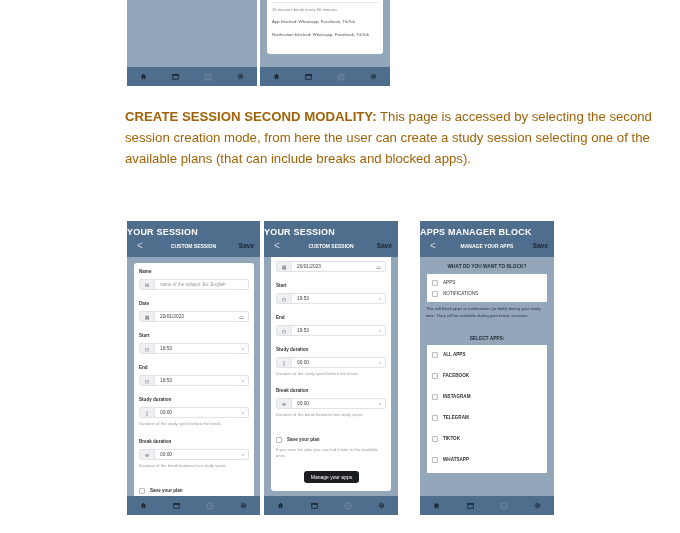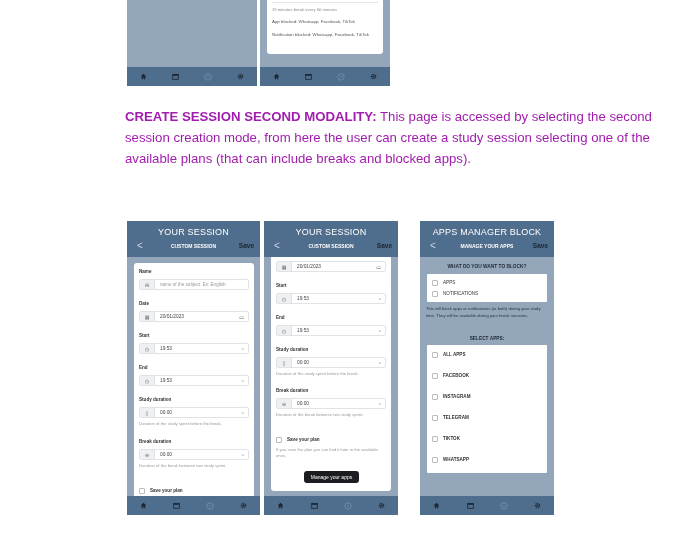--- a/index.html
+++ b/index.html
@@ -1,35 +1,35 @@
 <!DOCTYPE html>
 <html><head>
 <meta charset="utf-8">
 <style>
   html,body{margin:0;padding:0;}
   body{width:680px;height:533px;background:#ffffff;position:relative;overflow:hidden;font-family:"Liberation Sans",sans-serif;}
   .phone{position:absolute;background:#94a6ba;overflow:hidden;}
   .nav{position:absolute;left:0;right:0;bottom:0;height:19px;background:#4f6d8c;display:flex;justify-content:space-around;align-items:center;}
   .nav .ic{width:10px;height:10px;display:flex;align-items:center;justify-content:center;}
   .hdr{background:#4f6d8c;color:#fff;height:36px;position:relative;}
-  .hdr .title{position:absolute;left:0;right:0;top:6px;text-align:center;font-weight:normal;font-size:9px;letter-spacing:0.2px;}
+  .hdr .title{position:absolute;left:0;right:0;top:6px;font-weight:bold;font-size:9px;letter-spacing:0.2px;}
   .hdr .sub{position:absolute;left:0;right:0;top:22px;text-align:center;font-weight:bold;font-size:5px;}
   .hdr .back{position:absolute;left:10px;top:19px;font-size:10px;color:#cfd9e4;}
   .hdr .save{position:absolute;right:6px;top:21px;font-size:6.5px;font-weight:bold;color:#1b2733;}
   .card{position:absolute;background:#fff;border-radius:3px;}
   .lbl{font-size:4.6px;font-weight:bold;color:#333;position:absolute;}
   .inp{position:absolute;height:11px;border:1px solid #dfe3e8;border-radius:2px;background:#fff;box-sizing:border-box;display:flex;align-items:center;}
   .inp .pre{width:14px;height:100%;background:#eef0f3;border-right:1px solid #dfe3e8;display:flex;align-items:center;justify-content:center;font-size:5px;color:#666;}
   .inp .val{font-size:4.8px;color:#444;padding-left:5px;flex:1;}
   .inp .ph{font-size:4.6px;color:#999;padding-left:5px;flex:1;}
   .inp .suf{font-size:5px;color:#555;padding-right:4px;}
   .help{position:absolute;font-size:4.2px;color:#9a9a9a;line-height:6px;}
   .chk{display:inline-block;width:4px;height:4px;border:1px solid #bbb;border-radius:1px;vertical-align:middle;margin-right:5px;}
   .row{position:absolute;font-size:4.6px;color:#333;font-weight:bold;}
-  .para{position:absolute;left:125px;top:106px;width:530px;font-size:13.2px;line-height:21px;color:#a21caf;}
+  .para{position:absolute;left:125px;top:106px;width:530px;font-size:13.2px;line-height:21px;color:#a16207;}
   .para b{font-weight:bold;}
   .sec-h{position:absolute;left:0;right:0;text-align:center;font-size:4.8px;font-weight:bold;color:#1f2a36;}
   .txt{position:absolute;font-size:4.4px;color:#555;line-height:7px;}
 </style>
 </head>
 <body>
 
 <div class="phone" style="left:127px;top:0;width:130px;height:86px;">
   <div class="nav">
     <span class="ic">

